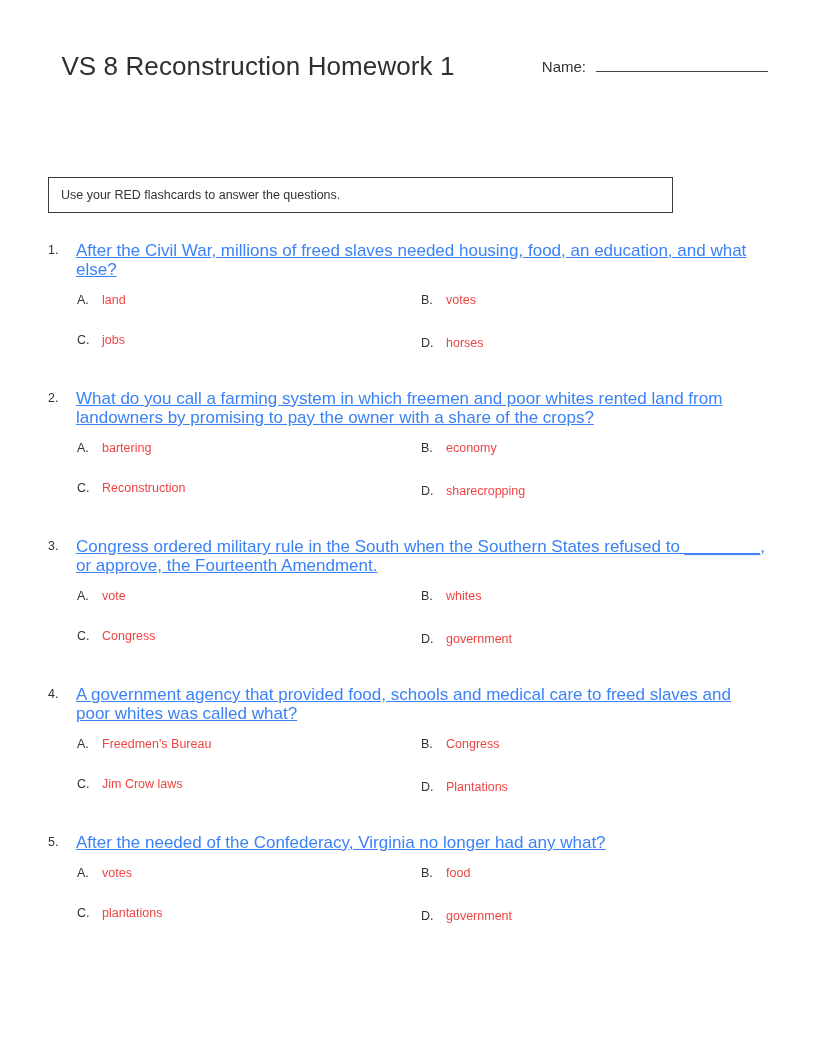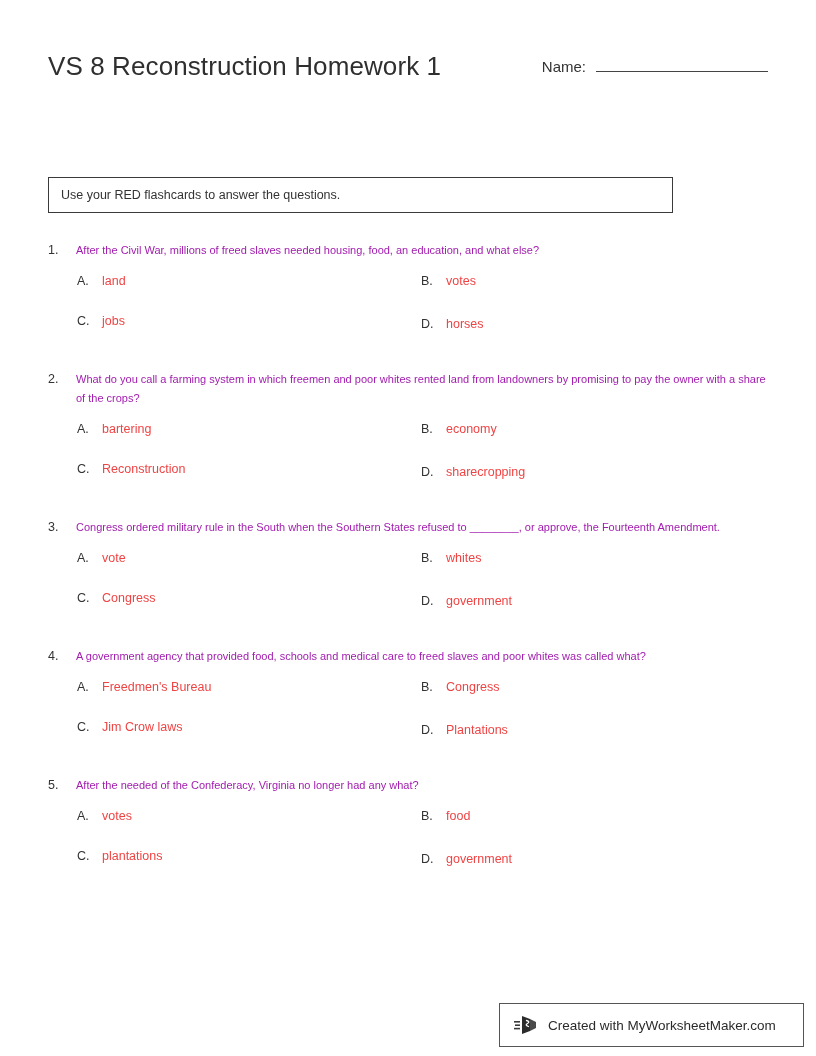--- a/index.html
+++ b/index.html
@@ -34,20 +34,21 @@
   .title {
     position: absolute;
     left: 0;
     top: 0;
     width: 420px;
     font-size: 26px;
     font-weight: 400;
     line-height: 40px;
     color: #2f2f2f;
     letter-spacing: 0.1px;
+    text-align: center;
   }
   .name-block {
     position: absolute;
     right: 0;
     top: 10px;
     display: flex;
     align-items: baseline;
   }
   .name-label {
     font-size: 15px;
@@ -98,24 +99,25 @@
   }
   .q-num {
     width: 28px;
     flex: 0 0 28px;
     font-size: 12.5px;
     line-height: 19px;
     color: #333333;
   }
   .q-text {
     flex: 1 1 auto;
-    font-size: 11px;
+    font-size: 17px;
     line-height: 19px;
-    color: #a21caf;
+    color: #3b82f6;
     max-width: 690px;
+    text-decoration: underline;
   }
   .options {
     position: relative;
     margin-top: 12px;
     margin-left: 29px;
     width: 691px;
   }
   .opt-row {
     position: relative;
     height: 40px;
@@ -329,28 +331,14 @@
           <div class="opt opt-right">
             <span class="opt-letter">D.</span>
             <span class="opt-text">government</span>
           </div>
         </div>
       </div>
     </div>
 
   </div>
 
-  <div class="footer-badge">
-    <svg class="footer-logo" viewBox="0 0 26 26">
-
-      <rect x="0" y="9" width="6" height="1.6" fill="#3a3a3a"></rect>
-      <rect x="1" y="12.4" width="5" height="1.6" fill="#3a3a3a"></rect>
-      <rect x="0" y="15.8" width="6" height="1.6" fill="#3a3a3a"></rect>
-
-      <path d="M8 4 L16 7 L16 19 L8 22 Z" fill="#2b2b2b"></path>
-      <path d="M16 7 L22 10 L22 16 L16 19 Z" fill="#4a4a4a"></path>
-
-      <path d="M12.5 8.5 q4 1 1 3 q-3 1.4 1 3" stroke="#ffffff" stroke-width="1.3" fill="none" stroke-linecap="round"></path>
-    </svg>
-    <span class="footer-text">Created with MyWorksheetMaker.com</span>
-  </div>
 
 </div>
 
 </body></html>

